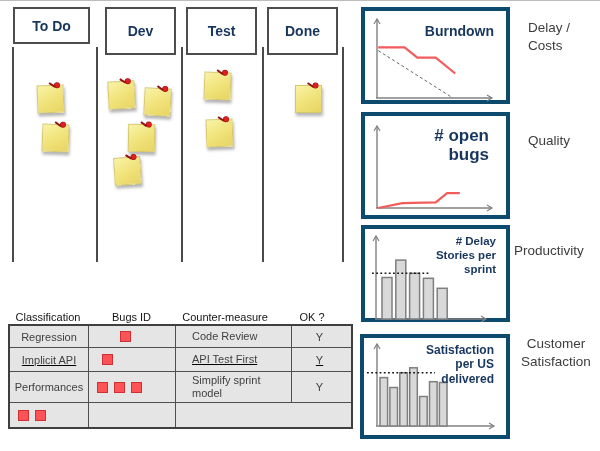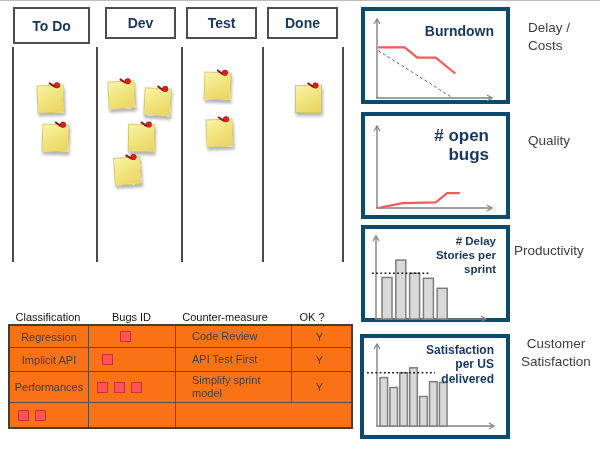--- a/index.html
+++ b/index.html
@@ -4,21 +4,21 @@
 <style>
   html,body{margin:0;padding:0}
   body{
     width:600px;height:451px;position:relative;overflow:hidden;
     background:#ffffff;font-family:"Liberation Sans",sans-serif;
   }
   #top-edge{position:absolute;left:0;top:0;width:600px;height:1px;background:#bdbdbd}
 
   
   .col-header{
-    position:absolute;top:7px;height:32px;border:2px solid #4d4d4d;background:#fff;
+    position:absolute;top:7px;height:48px;border:2px solid #4d4d4d;background:#fff;
     display:flex;align-items:center;justify-content:center;
     font-weight:bold;font-size:14px;color:#17365d;box-sizing:border-box;
   }
   #hdr-0{left:13px;width:77px;height:37px}
   #hdr-1{left:105px;width:71px}
   #hdr-2{left:186px;width:71px}
   #hdr-3{left:267px;width:71px}
   .lane{position:absolute;top:47px;height:215px;width:2px;background:#4a4a4a}
   .note{
     position:absolute;width:25px;height:26px;
@@ -29,21 +29,21 @@
   .pin::before{content:"";position:absolute;right:1px;top:2px;width:5px;height:5px;background:#e02020;border-radius:50%;box-shadow:0 0 0 .5px #9c0f0f}
   .pin::after{content:"";position:absolute;left:0;top:3px;width:7px;height:2px;background:#8f1010;transform:rotate(35deg)}
 
   
   .tbl-headers{
     position:absolute;left:8px;top:311px;width:341px;display:grid;
     grid-template-columns:80px 87px 100px 74px;
     font-size:11px;font-weight:normal;color:#141414;
   }
   .tbl-headers > div{text-align:center}
-  #bug-table{position:absolute;left:8px;top:324px;width:341px;border:2px solid #3f3f3f;background:#f97316;box-sizing:content-box}
+  #bug-table{position:absolute;left:8px;top:324px;width:341px;border:2px solid #3f3f3f;background:#e5e5e5;box-sizing:content-box}
   .trow{display:grid;grid-template-columns:79px 87px 116px 55px;border-bottom:1px solid #4f4f4f}
   .trow:last-child{border-bottom:none}
   .tcell{
     border-right:1px solid #4f4f4f;display:flex;align-items:center;
     font-size:11px;color:#3f3f3f;box-sizing:border-box;
   }
   .tcell:last-child{border-right:none}
   .cell-class{justify-content:center;text-align:center}
   .cell-bugs{gap:6px}
   .cell-cm span{max-width:78px;line-height:1.2;margin-left:16px}
@@ -133,21 +133,21 @@
       <div class="trow" style="height: 21px;">
         <div class="tcell cell-class">Regression</div>
         <div class="tcell cell-bugs" style="padding-left: 31px;">
           <span class="bug-sq" style="background: rgb(251, 83, 86);"></span>
         </div>
         <div class="tcell cell-cm">
           <span>Code Review</span>
         </div>
         <div class="tcell cell-ok">Y</div>
       </div>
-      <div class="trow" style="height: 23px;">
+      <div class="trow" style="height: 23px; text-decoration: underline;">
         <div class="tcell cell-class">Implicit API</div>
         <div class="tcell cell-bugs" style="padding-left: 13px;">
           <span class="bug-sq" style="background: rgb(251, 83, 86);"></span>
         </div>
         <div class="tcell cell-cm">
           <span>API Test First</span>
         </div>
         <div class="tcell cell-ok">Y</div>
       </div>
       <div class="trow" style="height: 30px;">

